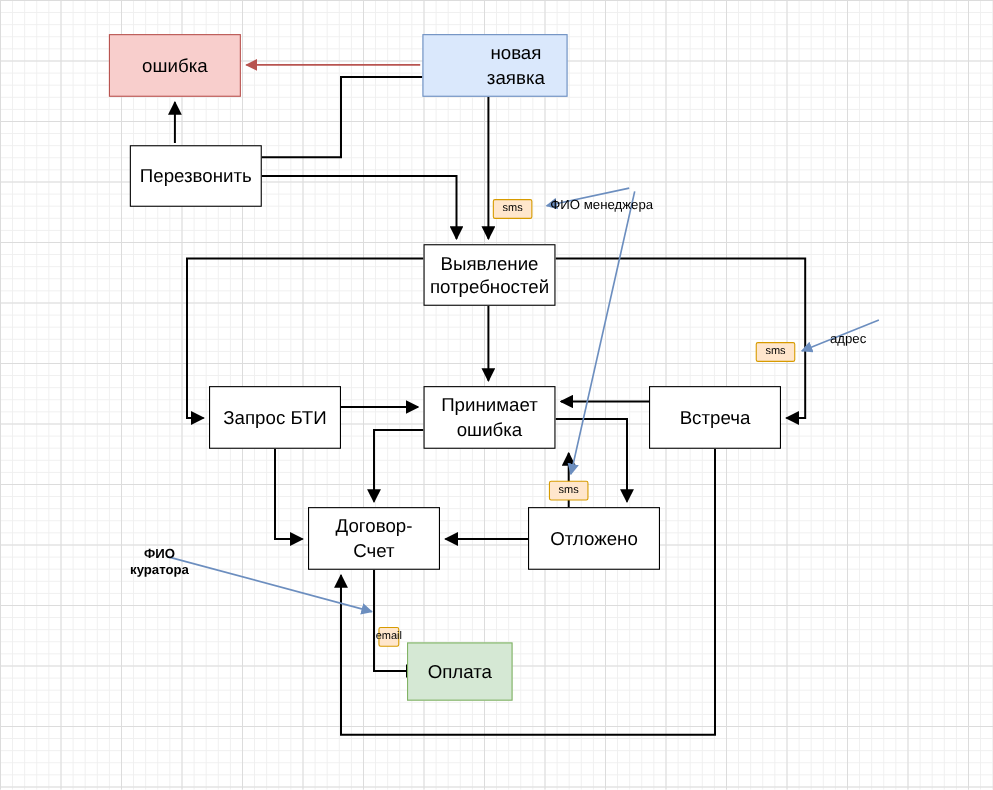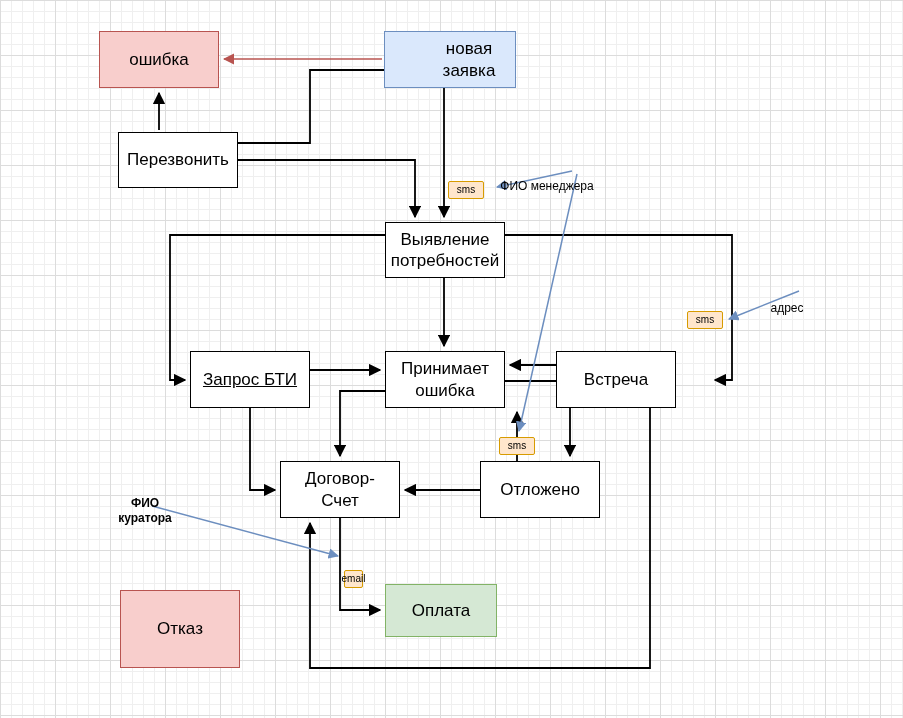--- a/index.html
+++ b/index.html
@@ -21,44 +21,44 @@
   .node{
     position:absolute;box-sizing:border-box;
     display:flex;align-items:center;justify-content:center;
     text-align:center;background:#ffffff;border:1px solid #000000;
     font-size:17px;line-height:1.25;padding:2px 6px;
   }
   .n-oshibka{left:99px;top:31px;width:120px;height:57px;background:#f8cecc;border-color:#b85450;}
   .n-zayavka{left:384px;top:31px;width:132px;height:57px;background:#dae8fc;border-color:#6c8ebf;padding-left:44px;}
   .n-perezvonit{left:99px;top:132px;width:120px;height:56px;margin-left:19px;}
   .n-vyyavlenie{left:385px;top:222px;width:120px;height:56px;}
-  .n-bti{left:190px;top:351px;width:120px;height:57px;text-decoration:underline;}
+  .n-bti{left:190px;top:351px;width:120px;height:57px;}
   .n-prinimaet{left:385px;top:351px;width:120px;height:57px;}
-  .n-vstrecha{left:556px;top:351px;width:120px;height:57px;}
+  .n-vstrecha{left:590px;top:351px;width:120px;height:57px;}
   .n-dogovor{left:280px;top:461px;width:120px;height:57px;}
   .n-otlozheno{left:480px;top:461px;width:120px;height:57px;}
-  .n-oplata{left:385px;top:584px;width:112px;height:53px;background:#d5e8d4;border-color:#82b366;}
+  .n-oplata{left:370px;top:584px;width:96px;height:53px;background:#d5e8d4;border-color:#82b366;}
   .n-otkaz{left:120px;top:590px;width:120px;height:78px;background:#f8cecc;border-color:#b85450;}
   .badge{
     position:absolute;box-sizing:border-box;
     display:flex;align-items:center;justify-content:center;
     background:#ffe6cc;border:1px solid #d79b00;border-radius:2px;
     font-size:10px;line-height:1;
   }
   .b-sms1{left:448px;top:181px;width:36px;height:18px;}
   .b-sms2{left:687px;top:311px;width:36px;height:18px;}
   .b-sms3{left:499px;top:437px;width:36px;height:18px;}
   .b-email{left:344px;top:570px;width:19px;height:18px;}
   .note{
     position:absolute;font-size:12px;text-align:center;line-height:1.25;
     white-space:normal;
     margin-top:30px;
   }
   .t-manager{left:492px;top:149px;width:110px;}
-  .t-adres{left:762px;top:271px;width:50px;}
+  .t-adres{left:746px;top:271px;width:50px;}
   .t-kurator{left:105px;top:466px;width:80px;font-weight:bold;}
 </style>
 </head>
 <body>
 
 <div class="canvas">
 
   <svg class="edges" width="903" height="718" viewBox="0 0 903 718" xmlns="http://www.w3.org/2000/svg">
     <defs>
       <marker id="arrow-black" viewBox="0 0 10 10" refX="9" refY="5" markerWidth="7" markerHeight="7" orient="auto-start-reverse">
@@ -104,21 +104,20 @@
   <div class="node n-oshibka">ошибка</div>
   <div class="node n-zayavka">новая заявка</div>
   <div class="node n-perezvonit">Перезвонить</div>
   <div class="node n-vyyavlenie">Выявление потребностей</div>
   <div class="node n-bti">Запрос БТИ</div>
   <div class="node n-prinimaet">Принимает ошибка</div>
   <div class="node n-vstrecha">Встреча</div>
   <div class="node n-dogovor">Договор- Счет</div>
   <div class="node n-otlozheno">Отложено</div>
   <div class="node n-oplata">Оплата</div>
-  <div class="node n-otkaz">Отказ</div>
 
   <div class="badge b-sms1">sms</div>
   <div class="badge b-sms2">sms</div>
   <div class="badge b-sms3">sms</div>
   <div class="badge b-email">email</div>
 
   <div class="note t-manager">ФИО менеджера</div>
   <div class="note t-adres">адрес</div>
   <div class="note t-kurator">ФИО куратора</div>
 

